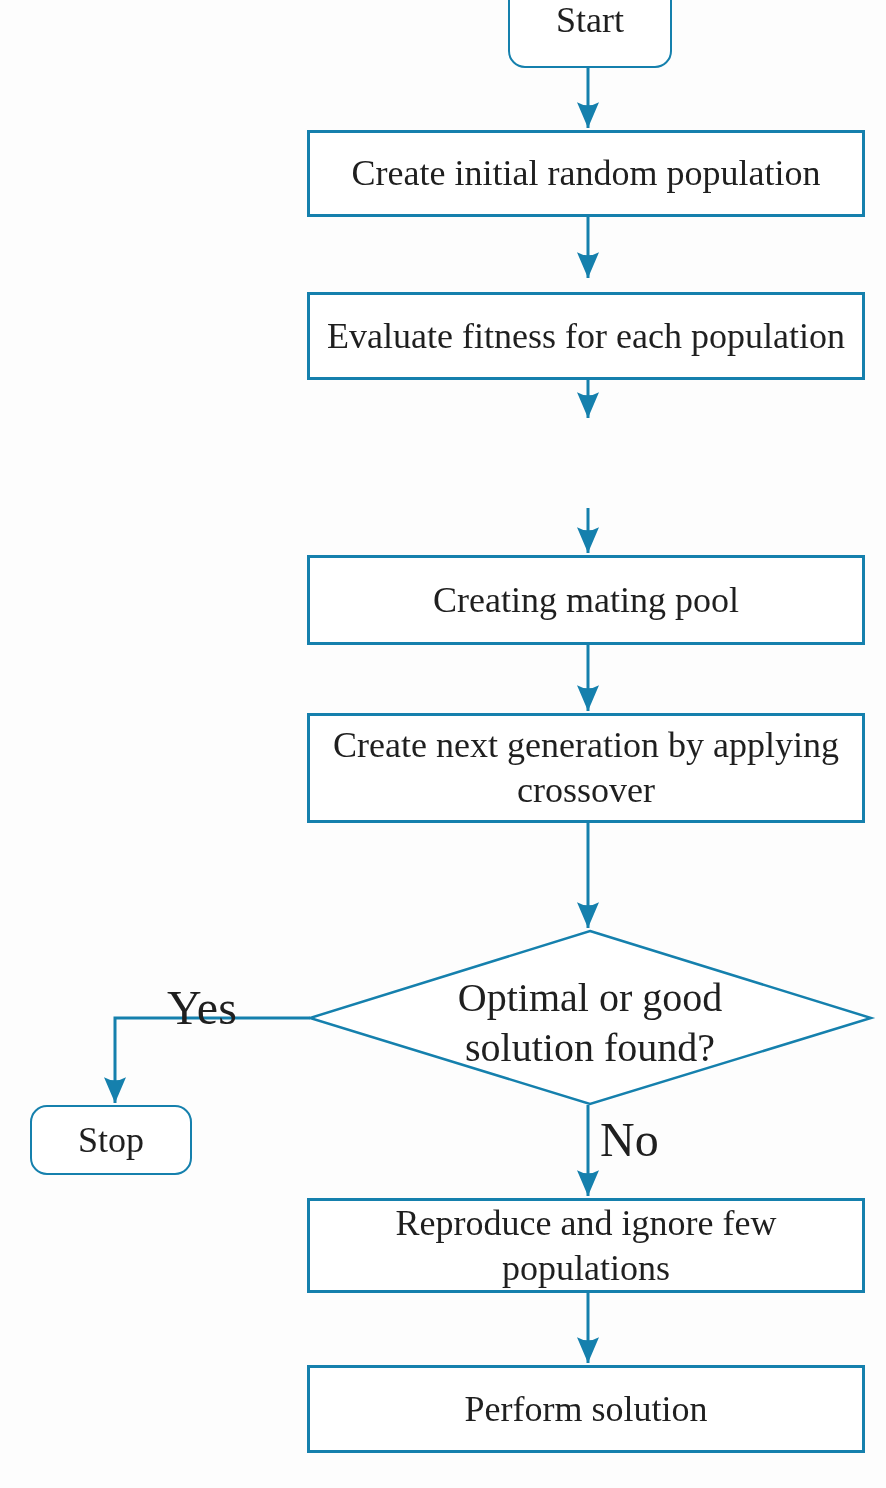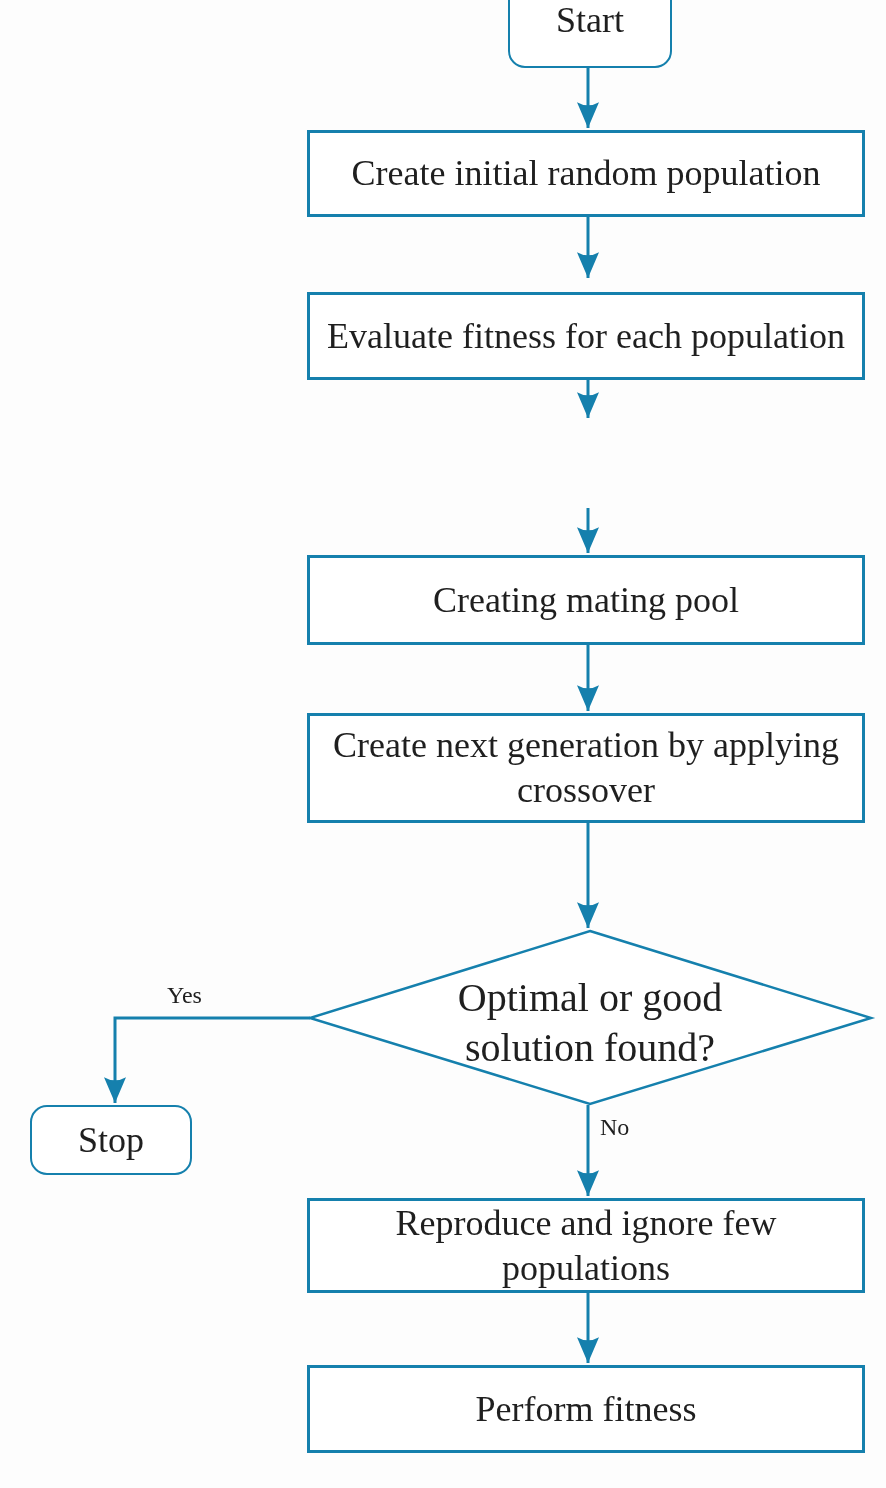--- a/index.html
+++ b/index.html
@@ -30,21 +30,21 @@
     border:3px solid var(--stroke);
     background:#fff;
     display:flex;align-items:center;justify-content:center;
     text-align:center;
     font-size:36px;line-height:1.25;
   }
   .process{left:307px;width:558px;padding:4px 8px;}
   .terminal{border-width:2.5px;border-radius:17px;}
   .freetext{
     position:absolute;
-    font-size:24px;line-height:1.1;
+    font-size:48px;line-height:1.1;
     background:transparent;border:none;
   }
   .decision-label{
     position:absolute;
     left:408px;top:973px;width:364px;
     text-align:center;
     font-size:40px;line-height:1.25;
   }
 </style>
 </head>
@@ -98,19 +98,19 @@
 
   <div class="node terminal" style="left:30px;top:1105px;width:162px;height:70px;">
     <span>Stop</span>
   </div>
 
   <div class="node process" style="top:1198px;height:95px;">
     <span>Reproduce and ignore few populations</span>
   </div>
 
   <div class="node process" style="top:1365px;height:88px;">
-    <span>Perform fitness</span>
+    <span>Perform solution</span>
   </div>
 
   <div class="freetext" style="left:167px;top:982px;">Yes</div>
   <div class="freetext" style="left:600px;top:1114px;">No</div>
 
 </div>
 
 </body></html>

